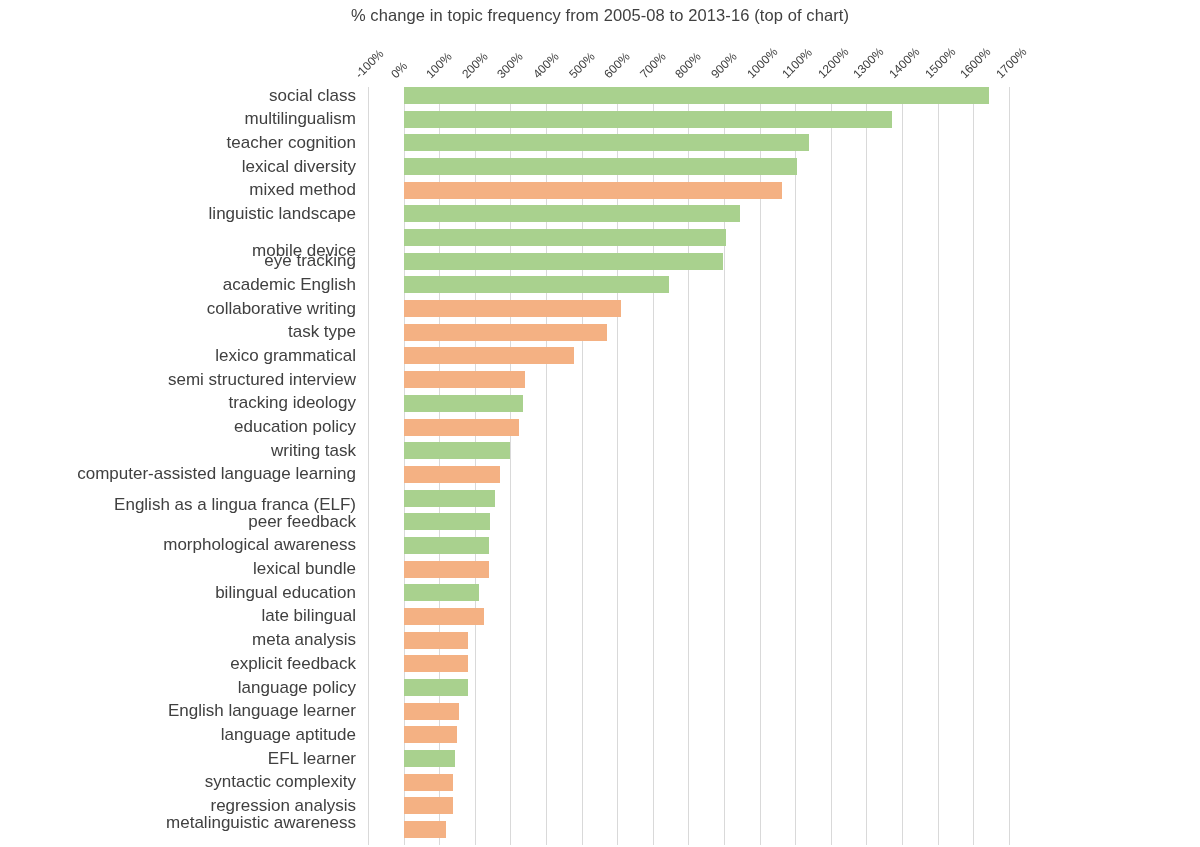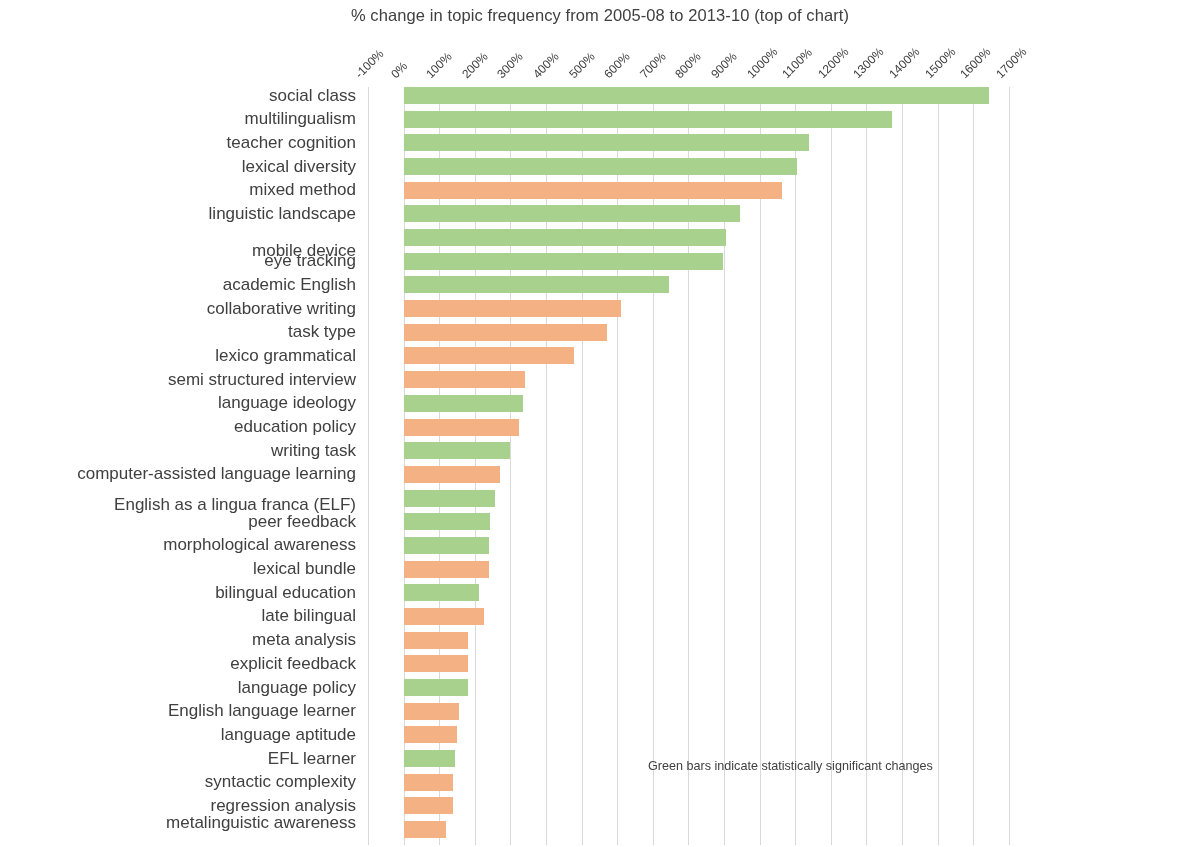--- a/index.html
+++ b/index.html
@@ -108,21 +108,21 @@
     width: 300px;
     font-size: 12.6px;
     line-height: 17.5px;
     color: #404040;
   }
   #annotation div { white-space: nowrap; }
 </style>
 </head>
 <body>
 
-<div id="chart-title">% change in topic frequency from 2005-08 to 2013-10 (top of chart)</div>
+<div id="chart-title">% change in topic frequency from 2005-08 to 2013-16 (top of chart)</div>
 
 <div id="xaxis">
     <span class="xtick" style="left: 362px;">-100%</span>
     <span class="xtick" style="left: 397.6px;">0%</span>
     <span class="xtick" style="left: 433.2px;">100%</span>
     <span class="xtick" style="left: 468.8px;">200%</span>
     <span class="xtick" style="left: 504.4px;">300%</span>
     <span class="xtick" style="left: 540px;">400%</span>
     <span class="xtick" style="left: 575.6px;">500%</span>
     <span class="xtick" style="left: 611.2px;">600%</span>
@@ -146,21 +146,21 @@
     <div class="cat-label" style="top: 72.54px;">lexical diversity</div>
     <div class="cat-label" style="top: 96.22px;">mixed method</div>
     <div class="cat-label" style="top: 119.9px;">linguistic landscape</div>
     <div class="cat-label" style="top: 157px; padding-left: 12px;">mobile device</div>
     <div class="cat-label" style="top: 167.26px;">eye tracking</div>
     <div class="cat-label" style="top: 190.94px;">academic English</div>
     <div class="cat-label" style="top: 214.62px;">collaborative writing</div>
     <div class="cat-label" style="top: 238.3px;">task type</div>
     <div class="cat-label" style="top: 261.98px;">lexico grammatical</div>
     <div class="cat-label" style="top: 285.66px;">semi structured interview</div>
-    <div class="cat-label" style="top: 309.34px;">language ideology</div>
+    <div class="cat-label" style="top: 309.34px;">tracking ideology</div>
     <div class="cat-label" style="top: 333.02px;">education policy</div>
     <div class="cat-label" style="top: 356.7px;">writing task</div>
     <div class="cat-label" style="top: 380.38px;">computer-assisted language learning</div>
     <div class="cat-label" style="top: 411px;">English as a lingua franca (ELF)</div>
     <div class="cat-label" style="top: 427.74px;">peer feedback</div>
     <div class="cat-label" style="top: 451.42px;">morphological awareness</div>
     <div class="cat-label" style="top: 475.1px;">lexical bundle</div>
     <div class="cat-label" style="top: 498.78px;">bilingual education</div>
     <div class="cat-label" style="top: 522.46px;">late bilingual</div>
     <div class="cat-label" style="top: 546.14px;">meta analysis</div>
@@ -226,14 +226,13 @@
       <div class="bar" title="English language learner: 157%" style="left: 35.6px; width: 55.892px; top: 615.68px; background: rgb(244, 177, 131);"></div>
       <div class="bar" title="language aptitude: 150%" style="left: 35.6px; width: 53.4px; top: 639.36px; background: rgb(244, 177, 131);"></div>
       <div class="bar" title="EFL learner: 145%" style="left: 35.6px; width: 51.62px; top: 663.04px; background: rgb(169, 209, 142);"></div>
       <div class="bar" title="syntactic complexity: 140%" style="left: 35.6px; width: 49.84px; top: 686.72px; background: rgb(244, 177, 131);"></div>
       <div class="bar" title="regression analysis: 140%" style="left: 35.6px; width: 49.84px; top: 710.4px; background: rgb(244, 177, 131);"></div>
       <div class="bar" title="metalinguistic awareness: 118%" style="left: 35.6px; width: 42.008px; top: 734.08px; background: rgb(244, 177, 131);"></div>
     </div>
 </div>
 
 <div id="annotation">
-    <div>Green bars indicate statistically significant changes</div>
   </div>
 
 </body></html>

